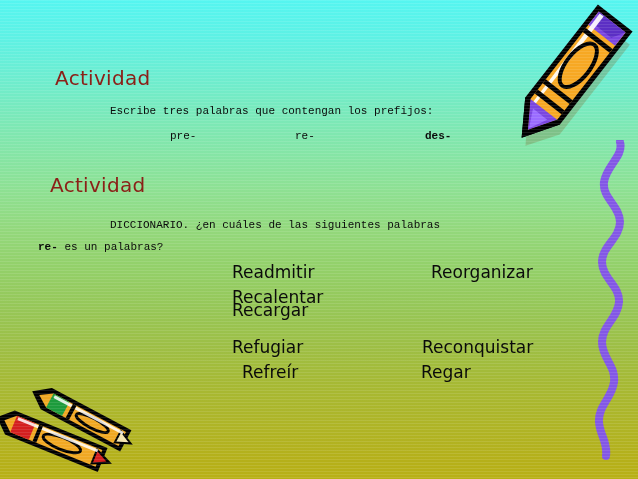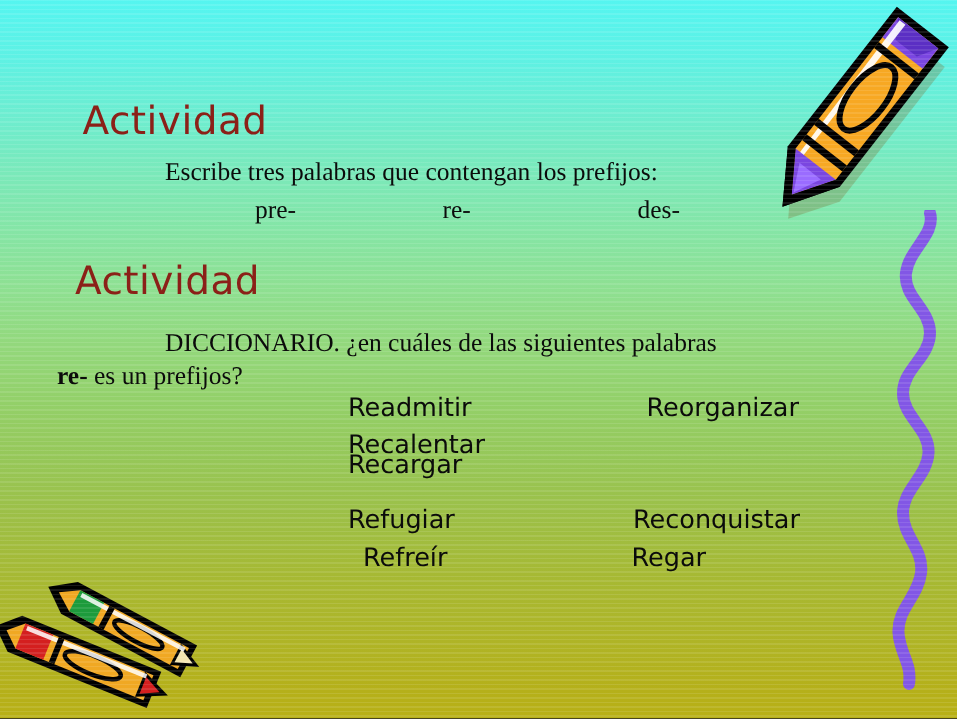--- a/index.html
+++ b/index.html
@@ -40,49 +40,49 @@
       rgba(255,255,255,0.10) 1px,
       rgba(0,0,0,0.00) 1px,
       rgba(0,0,0,0.00) 3px);
     pointer-events: none;
     z-index: 2;
   }
   .layer-text { position: absolute; z-index: 3; }
 
   .heading {
     color: #8b2018;
-    font-size: 26px;
+    font-size: 20px;
     font-family: "DejaVu Sans", sans-serif;
     font-weight: 400;
     white-space: nowrap;
     letter-spacing: 0.3px;
   }
   .body-text {
     color: #0b0b0b;
-    font-size: 17px;
-    font-family: Liberation Serif, serif;
+    font-size: 11px;
+    font-family: Liberation Mono, monospace;
     white-space: nowrap;
   }
   .body-text b { font-weight: 700; }
   .word {
     color: #0b0b0b;
     font-size: 17px;
     font-family: "DejaVu Sans", sans-serif;
     white-space: nowrap;
     position: absolute;
   }
 
   
   #heading1   { left: 55px;  top: 66px; }
   #line1      { left: 110px; top: 105px; }
   #prefix-row { left: 110px; top: 130px; width: 420px; }
   #prefix-row span { position: absolute; }
   #pre-1 { left: 60px; }
   #pre-2 { left: 185px; }
-  #pre-3 { left: 315px; }
+  #pre-3 { left: 315px; font-weight: bold; }
   #heading2   { left: 50px;  top: 173px; }
   #line2      { left: 110px; top: 219px; }
   #line3      { left: 38px;  top: 241px; }
 
   
   #crayon-top-right {
     position: absolute;
     left: 490px;
     top: -8px;
     width: 150px;
@@ -195,21 +195,21 @@
     <span id="pre-1">pre-</span>
     <span id="pre-2">re-</span>
     <span id="pre-3">des-</span>
   </div>
 
   <div class="layer-text heading" id="heading2">Actividad</div>
 
   <div class="layer-text body-text" id="line2">DICCIONARIO. ¿en cuáles de las siguientes palabras</div>
 
   <div class="layer-text body-text" id="line3">
-    <b>re-</b><span>&nbsp;</span><span>es un prefijos?</span>
+    <b>re-</b><span>&nbsp;</span><span>es un palabras?</span>
   </div>
 
   <div class="layer-text" id="word-list" style="left:0;top:0;width:638px;height:479px;">
 
     <span class="word" style="left:232px; top:262px;">Readmitir</span>
     <span class="word" style="left:232px; top:287px;">Recalentar</span>
     <span class="word" style="left:232px; top:300px;">Recargar</span>
     <span class="word" style="left:232px; top:337px;">Refugiar</span>
     <span class="word" style="left:220px; top:362px;margin-left:22px;">Refreír</span>
 

